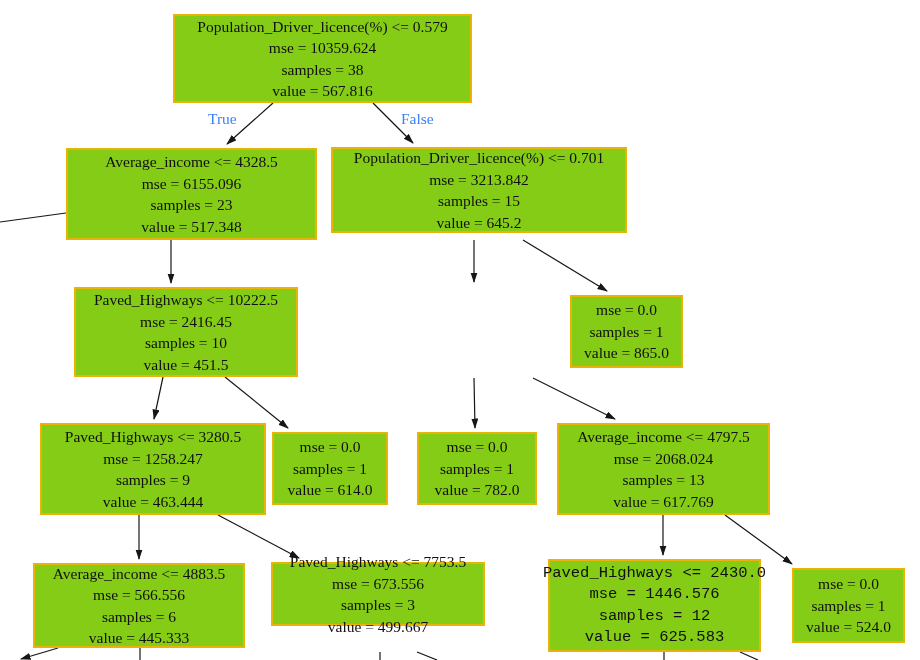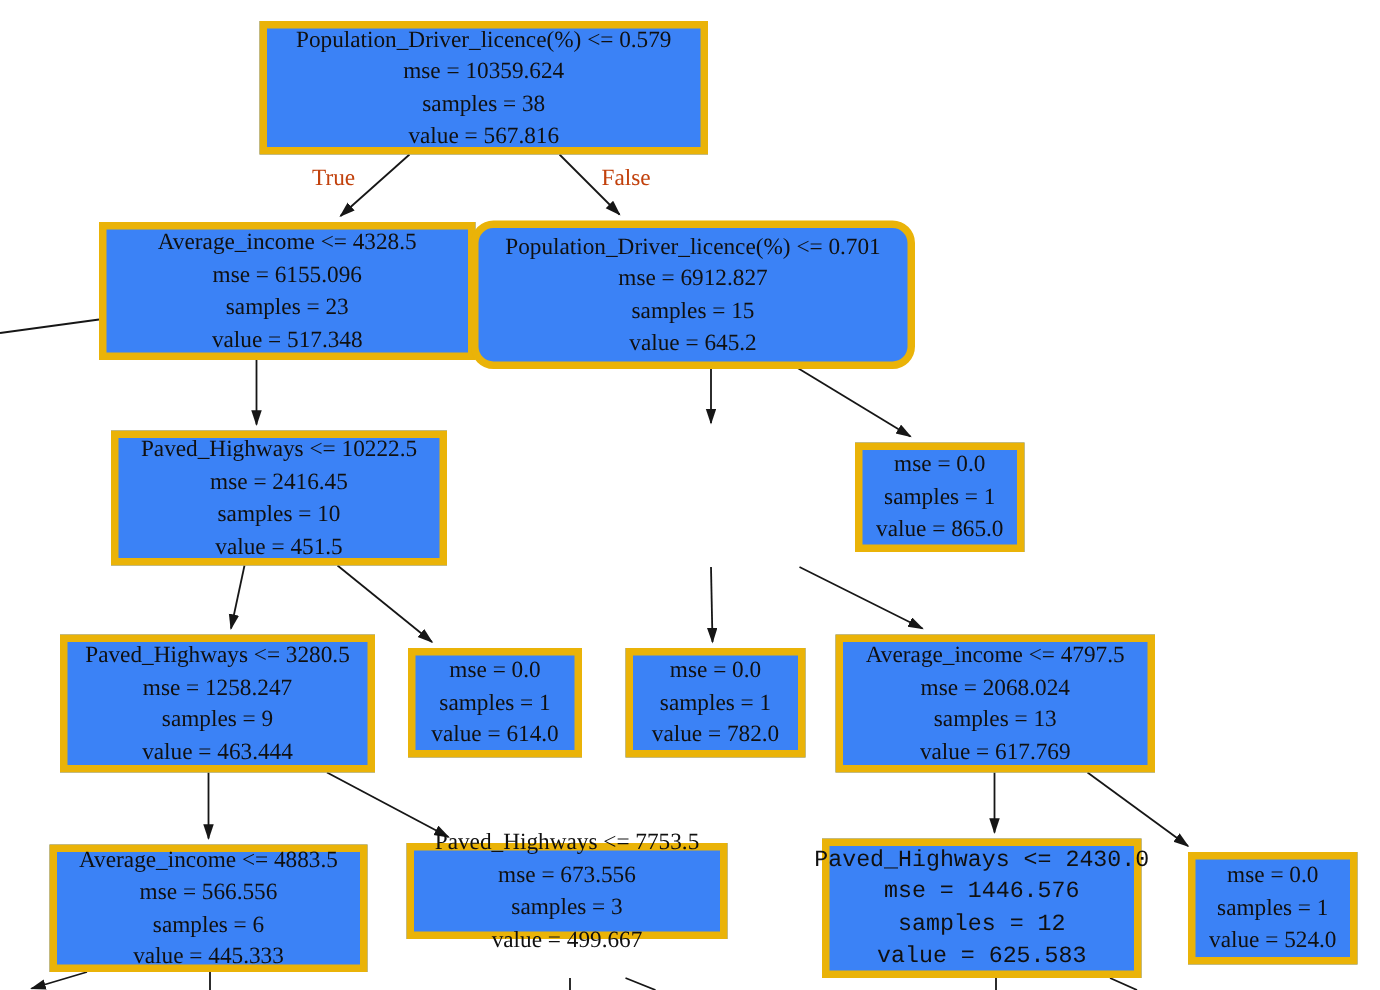--- a/index.html
+++ b/index.html
@@ -17,35 +17,35 @@
     color: #101010;
   }
   #edge-layer {
     position: absolute;
     left: 0; top: 0;
     width: 920px; height: 660px;
   }
   .node {
     position: absolute;
     box-sizing: border-box;
-    border: 5px solid #eab308;
-    background: #3b82f6;
+    border: 2px solid #eab308;
+    background: #84cc16;
     display: flex;
     flex-direction: column;
     justify-content: center;
     align-items: center;
     text-align: center;
     font-size: 15.5px;
     line-height: 21.5px;
     white-space: nowrap;
   }
   .edge-label {
     position: absolute;
     font-size: 15.5px;
-    color: #c2410c;
+    color: #3b82f6;
     white-space: nowrap;
   }
   line.edge { stroke: #161616; stroke-width: 1.2; }
 </style>
 </head>
 <body>
 
 <div id="canvas">
 
   <svg id="edge-layer" width="920" height="660" viewBox="0 0 920 660" xmlns="http://www.w3.org/2000/svg">
@@ -90,40 +90,40 @@
     <div>samples = 38</div>
     <div>value = 567.816</div>
   </div>
 
   <div class="node" style="left:66px; top:148px; width:251px; height:92px;">
     <div>Average_income &lt;= 4328.5</div>
     <div>mse = 6155.096</div>
     <div>samples = 23</div>
     <div>value = 517.348</div>
   </div>
-  <div class="node" style="left:314px; top:147px; width:296px; height:99px;border-radius:15px;">
+  <div class="node" style="left:331px; top:147px; width:296px; height:86px;">
     <div>Population_Driver_licence(%) &lt;= 0.701</div>
-    <div>mse = 6912.827</div>
+    <div>mse = 3213.842</div>
     <div>samples = 15</div>
     <div>value = 645.2</div>
   </div>
 
   <div class="node" style="left:58px; top:287px; width:224px; height:90px;margin-left:16px;">
     <div>Paved_Highways &lt;= 10222.5</div>
     <div>mse = 2416.45</div>
     <div>samples = 10</div>
     <div>value = 451.5</div>
   </div>
   <div class="node" style="left:570px; top:295px; width:113px; height:73px;">
     <div>mse = 0.0</div>
     <div>samples = 1</div>
     <div>value = 865.0</div>
   </div>
 
-  <div class="node" style="left:40px; top:423px; width:210px; height:92px;">
+  <div class="node" style="left:40px; top:423px; width:226px; height:92px;">
     <div>Paved_Highways &lt;= 3280.5</div>
     <div>mse = 1258.247</div>
     <div>samples = 9</div>
     <div>value = 463.444</div>
   </div>
   <div class="node" style="left:272px; top:432px; width:116px; height:73px;">
     <div>mse = 0.0</div>
     <div>samples = 1</div>
     <div>value = 614.0</div>
   </div>

